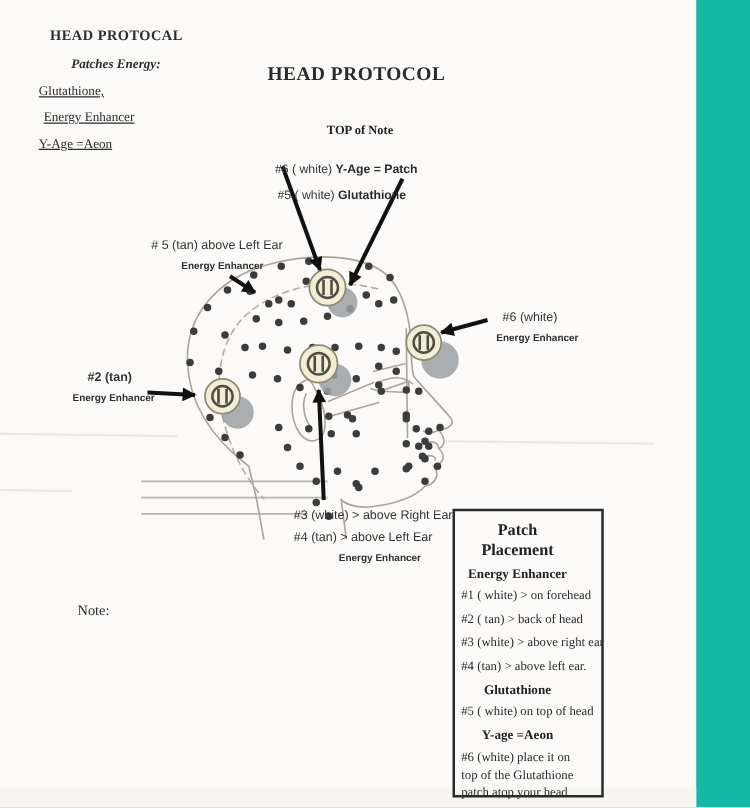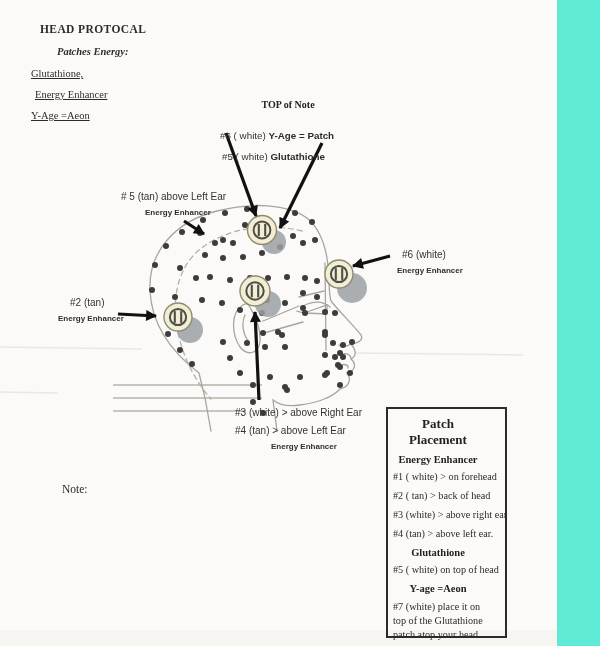--- a/index.html
+++ b/index.html
@@ -1,16 +1,16 @@
 <!DOCTYPE html>
 <html><head>
 <meta charset="utf-8">
 <style>
   html,body{margin:0;padding:0;background:#ffffff;}
-  .canvas{position:relative;width:600px;height:646px;background:#5eead4;overflow:hidden;
+  .canvas{position:relative;width:600px;height:646px;background:#14b8a6;overflow:hidden;
           font-family:"Liberation Sans",sans-serif;color:#333;}
   .paper{position:absolute;left:0;top:0;width:557px;height:646px;background:#fbfaf8;}
   .bottom-band{position:absolute;left:0;top:630px;width:557px;height:16px;background:#f3f2ef;opacity:.7;}
   svg.diagram{position:absolute;left:0;top:0;width:600px;height:646px;pointer-events:none;z-index:2;}
   .txt{position:absolute;z-index:3;white-space:nowrap;}
 
   
   .hl-title{left:40px;top:23px;font:700 11.5px "Liberation Serif",serif;color:#2c2c2c;letter-spacing:.4px;}
   .hl-sub{left:57px;top:46px;font:700 italic 10.5px "Liberation Serif",serif;color:#2c2c2c;}
   .hl-i1{left:31px;top:68px;}  .hl-i2{left:35px;top:89px;}  .hl-i3{left:31px;top:110px;}
@@ -24,30 +24,30 @@
   .toh{left:252px;top:99px;width:72px;text-align:center;font:700 10px "Liberation Serif",serif;color:#222;}
   .t5{left:222px;top:115px;margin-top:36px;}  .t6{left:220px;top:130px;}
   .pline{font:9.8px "Liberation Sans",sans-serif;color:#333;}
   .pline b{font-weight:700;color:#2b2b2b;}
 
   
   .ann{font:10px "Liberation Sans",sans-serif;color:#333;}
   .ann-sub{font:700 8px "Liberation Sans",sans-serif;color:#2e2e2e;}
   .a-le{left:121px;top:191px;}     .a-le-s{left:145px;top:208px;}
   .a-fh{left:402px;top:249px;}     .a-fh-s{left:397px;top:266px;}
-  .a-bk{left:70px;top:297px;}      .a-bk-s{left:58px;top:314px;}
+  .a-bk{left:70px;top:297px;font-weight:bold;}      .a-bk-s{left:58px;top:314px;}
   .a-re1{left:235px;top:407px;}    .a-re2{left:235px;top:425px;}   .a-re-s{left:271px;top:442px;}
 
   
   .note-h{left:62px;top:483px;font:11.5px "Liberation Serif",serif;color:#2b2b2b;}
   .note-b{left:60px;top:504px;width:300px;font:10px/19px "Liberation Sans",sans-serif;color:#303030;
           white-space:pre-line;}
 
   
-  .pbox{position:absolute;left:386px;top:407px;width:121px;height:231px;z-index:3;
+  .pbox{position:absolute;left:362px;top:407px;width:121px;height:231px;z-index:3;
         border:2px solid #2b2b2b;box-sizing:border-box;padding:4px 22px 0 5px;background:transparent;}
   .pb-title{font:700 13px "Liberation Serif",serif;text-align:center;color:#222;margin:3px 0 6px;}
   .pb-h{font:700 10.5px "Liberation Serif",serif;text-align:center;color:#222;margin:4px 0 6px;}
   .pb-item{font:10.2px "Liberation Serif",serif;color:#2b2b2b;margin:0 0 8px;white-space:nowrap;}
   .pb-para{font:10.2px/14px "Liberation Serif",serif;color:#2b2b2b;margin:2px 0 0;white-space:normal;}
 </style>
 </head>
 <body>
 
 <div class="canvas">
@@ -202,20 +202,21 @@
         <line x1="259" y1="400" x2="255" y2="312" stroke="#111111" stroke-width="3.2" marker-end="url(#ah)"></line>
       </g>
   </svg>
 
   <div class="txt hl-title">HEAD PROTOCAL</div>
   <div class="txt hl-sub">Patches Energy:</div>
   <div class="txt hl-item hl-i1">Glutathione,</div>
   <div class="txt hl-item hl-i2">Energy Enhancer</div>
   <div class="txt hl-item hl-i3">Y-Age =Aeon</div>
 
+  <div class="txt main-title">HEAD PROTOCOL</div>
 
   <div class="txt toh">TOP of Note</div>
   <div class="txt pline t5"><span>#5 ( white) </span><b>Glutathione</b></div>
   <div class="txt pline t6"><span>#6 ( white)  </span><b>Y-Age = Patch</b></div>
 
   <div class="txt ann a-le"># 5  (tan) above Left Ear</div>
   <div class="txt ann-sub a-le-s">Energy Enhancer</div>
 
   <div class="txt ann a-fh">#6 (white)</div>
   <div class="txt ann-sub a-fh-s">Energy Enhancer</div>
@@ -232,15 +233,15 @@
   <div class="pbox">
     <div class="pb-title">Patch Placement</div>
     <div class="pb-h">Energy Enhancer</div>
     <div class="pb-item">#1 ( white) &gt;  on forehead</div>
     <div class="pb-item">#2  ( tan)  &gt; back of head</div>
     <div class="pb-item">#3 (white)  &gt; above right ear</div>
     <div class="pb-item">#4 (tan)  &gt;  above left ear.</div>
     <div class="pb-h">Glutathione</div>
     <div class="pb-item">#5 ( white) on top of head</div>
     <div class="pb-h">Y-age =Aeon</div>
-    <div class="pb-para">#7  (white)  place  it on top of the Glutathione patch atop your head.</div>
+    <div class="pb-para">#6  (white)  place  it on top of the Glutathione patch atop your head.</div>
   </div>
 </div>
 
 </body></html>

